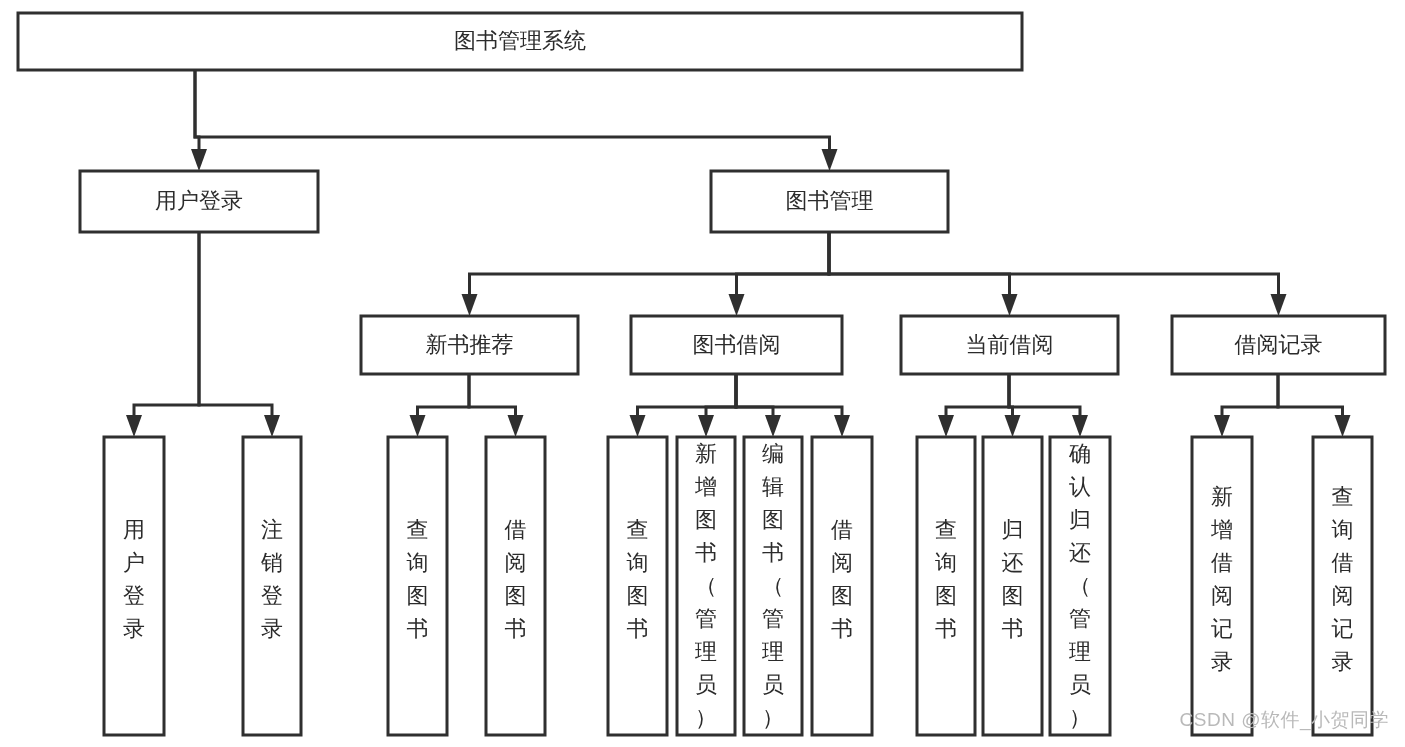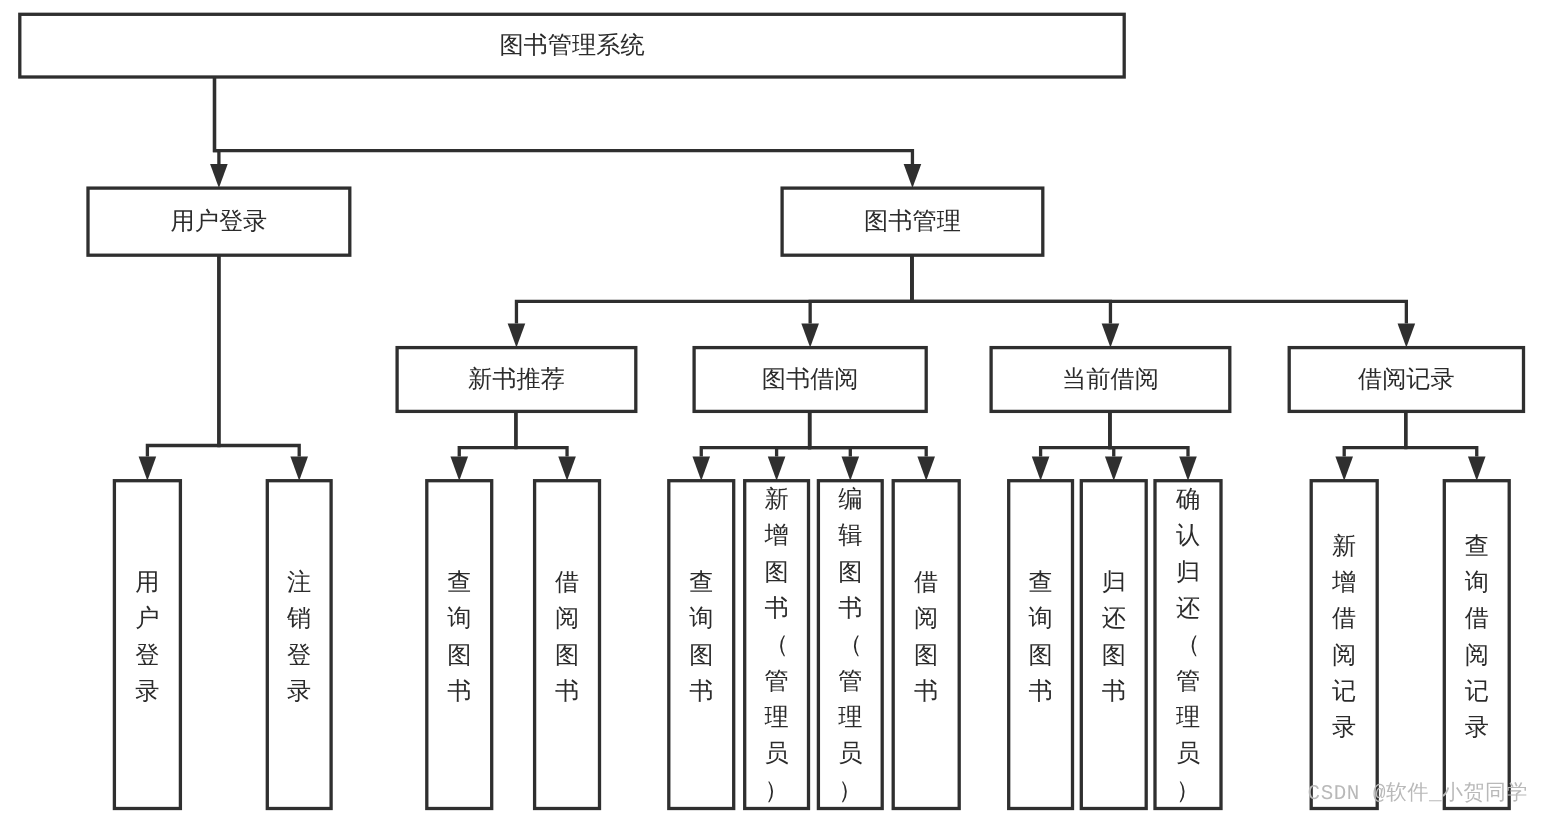--- a/index.html
+++ b/index.html
@@ -53,21 +53,21 @@
   .node-label-vertical {
     fill: #2b2b2b;
     font-family: "Liberation Sans", "DejaVu Sans", sans-serif;
     font-size: 22px;
     text-anchor: middle;
   }
   .watermark {
     position: absolute;
     right: 16px;
     bottom: 6px;
-    font-family: Liberation Mono, monospace;
+    font-family: Liberation Sans, sans-serif;
     font-size: 19px;
     color: #b9b9b9;
     letter-spacing: 0.5px;
     white-space: nowrap;
     user-select: none;
   }
 </style>
 </head>
 <body>
 

